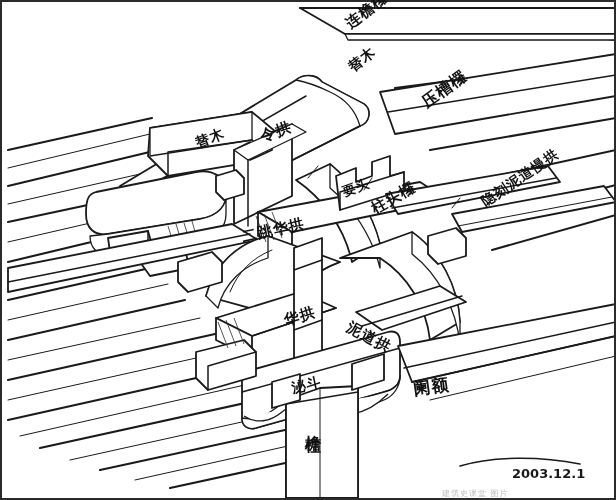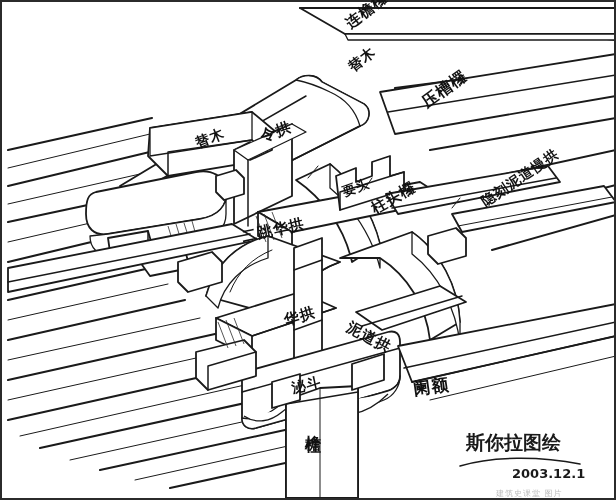--- a/index.html
+++ b/index.html
@@ -289,19 +289,18 @@
   <div class="lbl" style="left:282px;top:312px;transform:rotate(-16deg);transform-origin:0 0;font-size:15px;">华拱</div>
 
   <div class="lbl" style="left:352px;top:318px;transform:rotate(28deg);transform-origin:0 0;font-size:15px;">泥道拱</div>
 
   <div class="lbl" style="left:290px;top:380px;transform:rotate(-12deg);transform-origin:0 0;font-size:14px;">泌斗</div>
 
   <div class="lbl" style="left:412px;top:378px;transform:rotate(-8deg);transform-origin:0 0;font-size:17px;">阑额</div>
 
   <div class="lbl vlbl" style="left:302px;top:422px;font-size:16px;">檐柱</div>
 
-  <div class="sig" style="left:466px;top:430px;font-size:19px;">斯你拉图绘</div>
 
   <div class="sig" style="left:512px;top:466px;font-size:13px;text-align:center;">2003.12.1</div>
 
-  <div class="wm" style="left:496px;top:488px;">建筑史课堂 图片</div>
+  <div class="wm" style="left:442px;top:488px;">建筑史课堂 图片</div>
 
 </div>
 
 </body></html>

